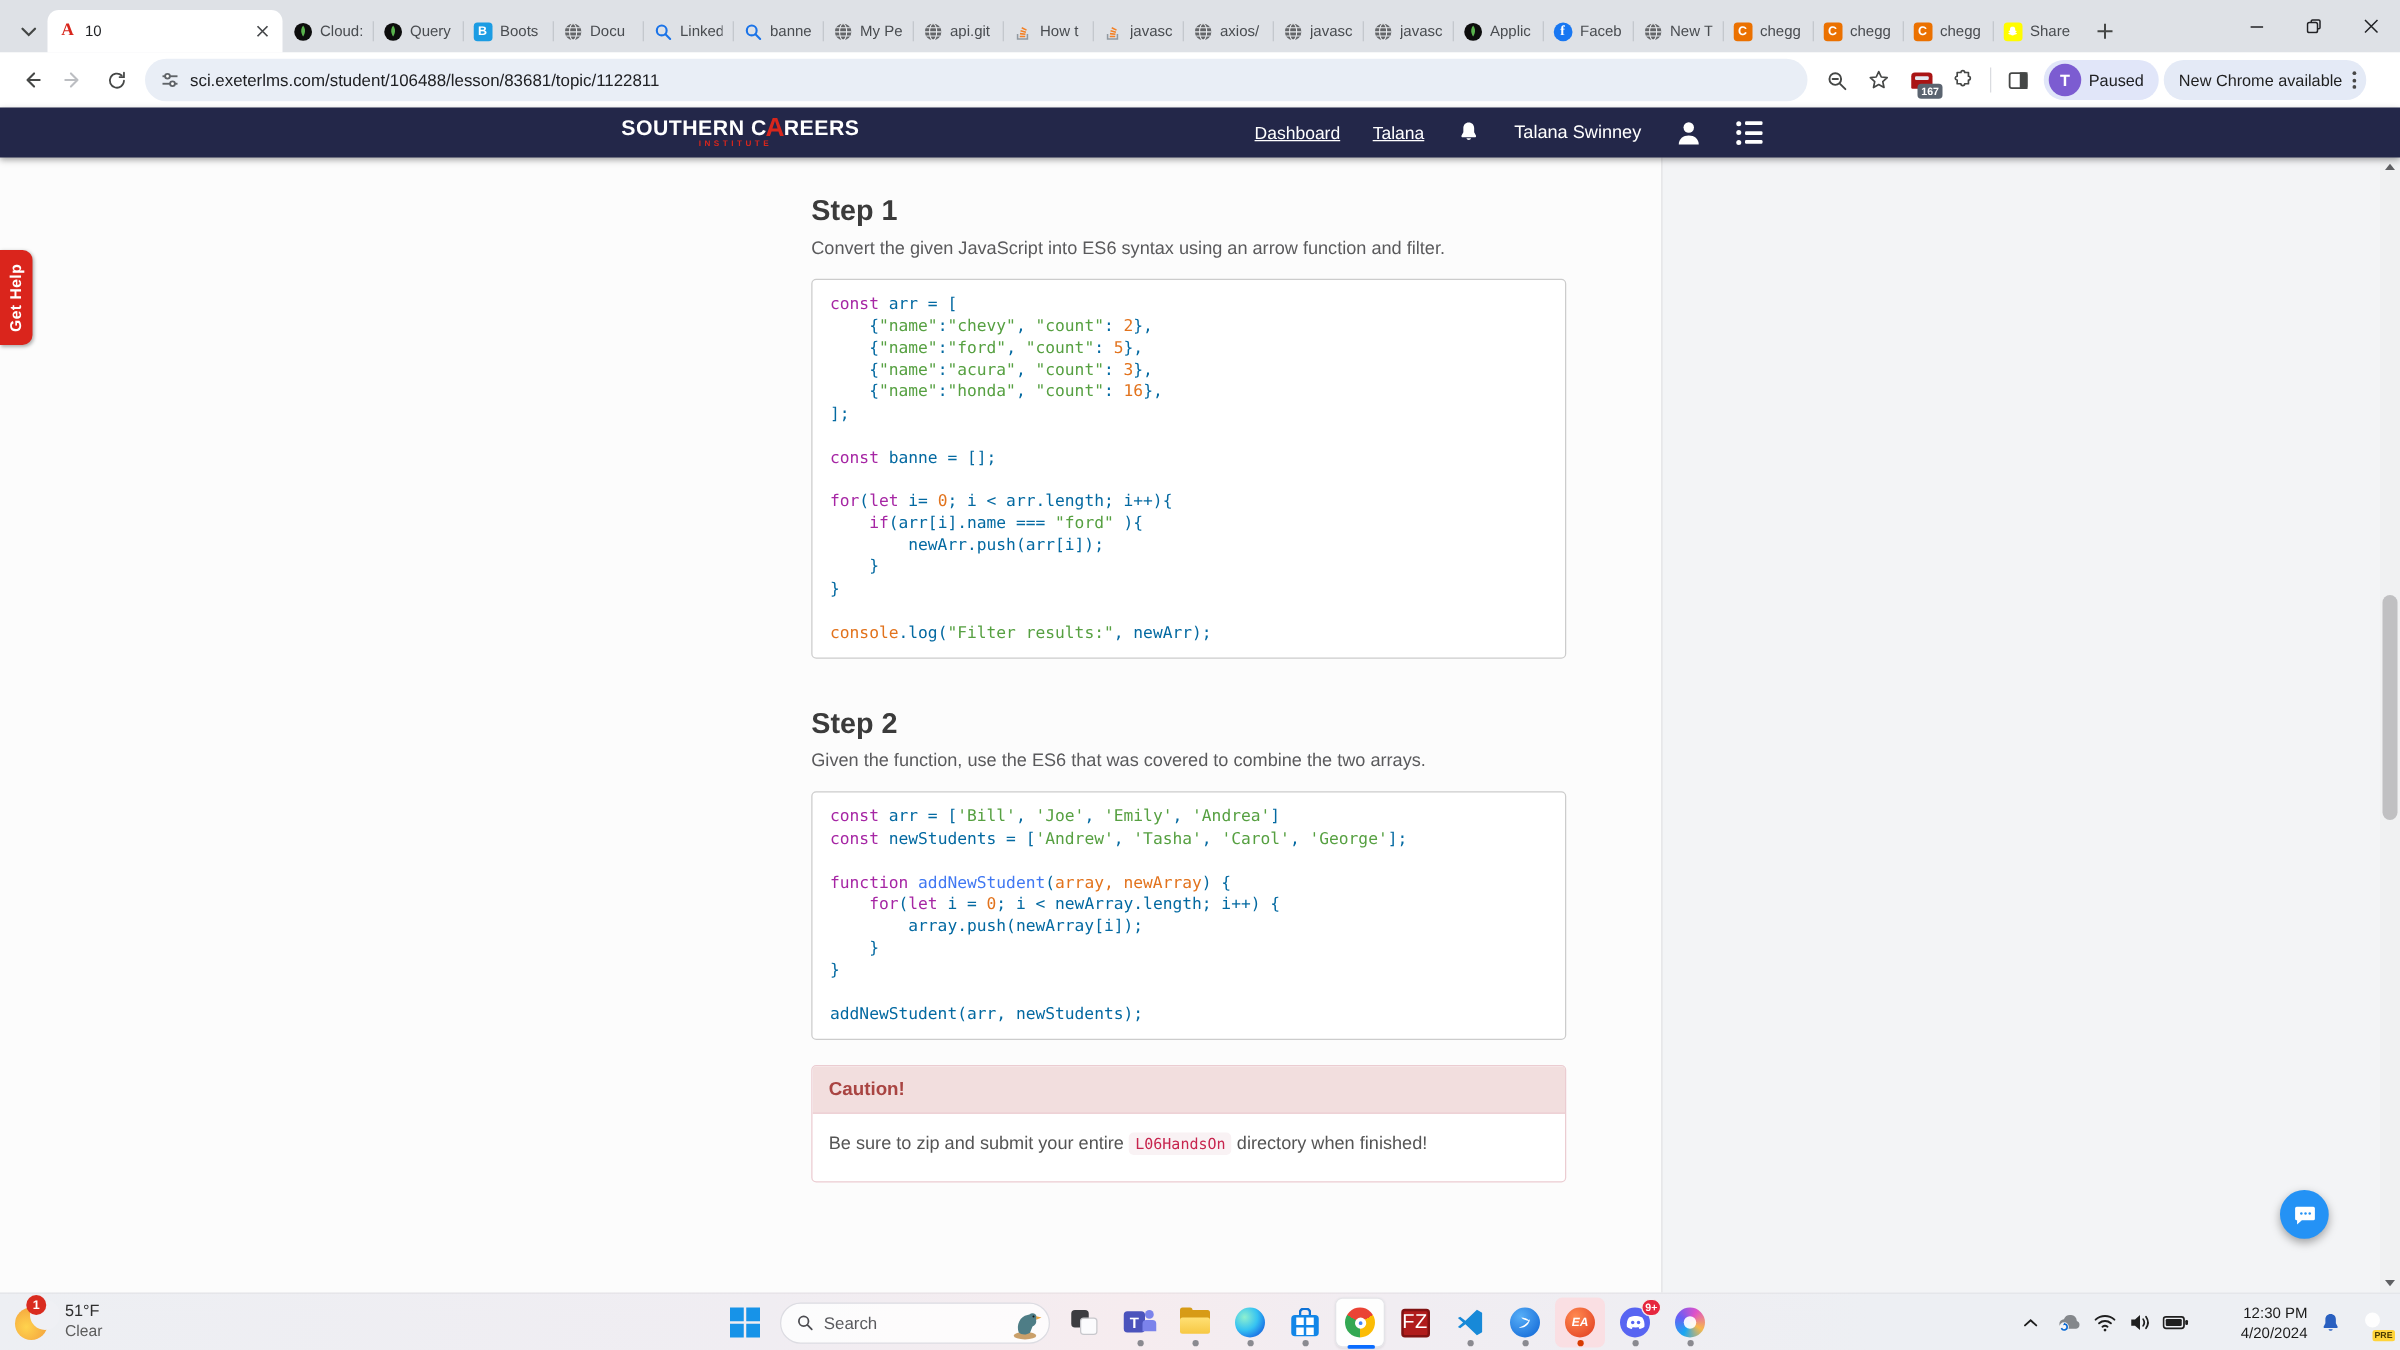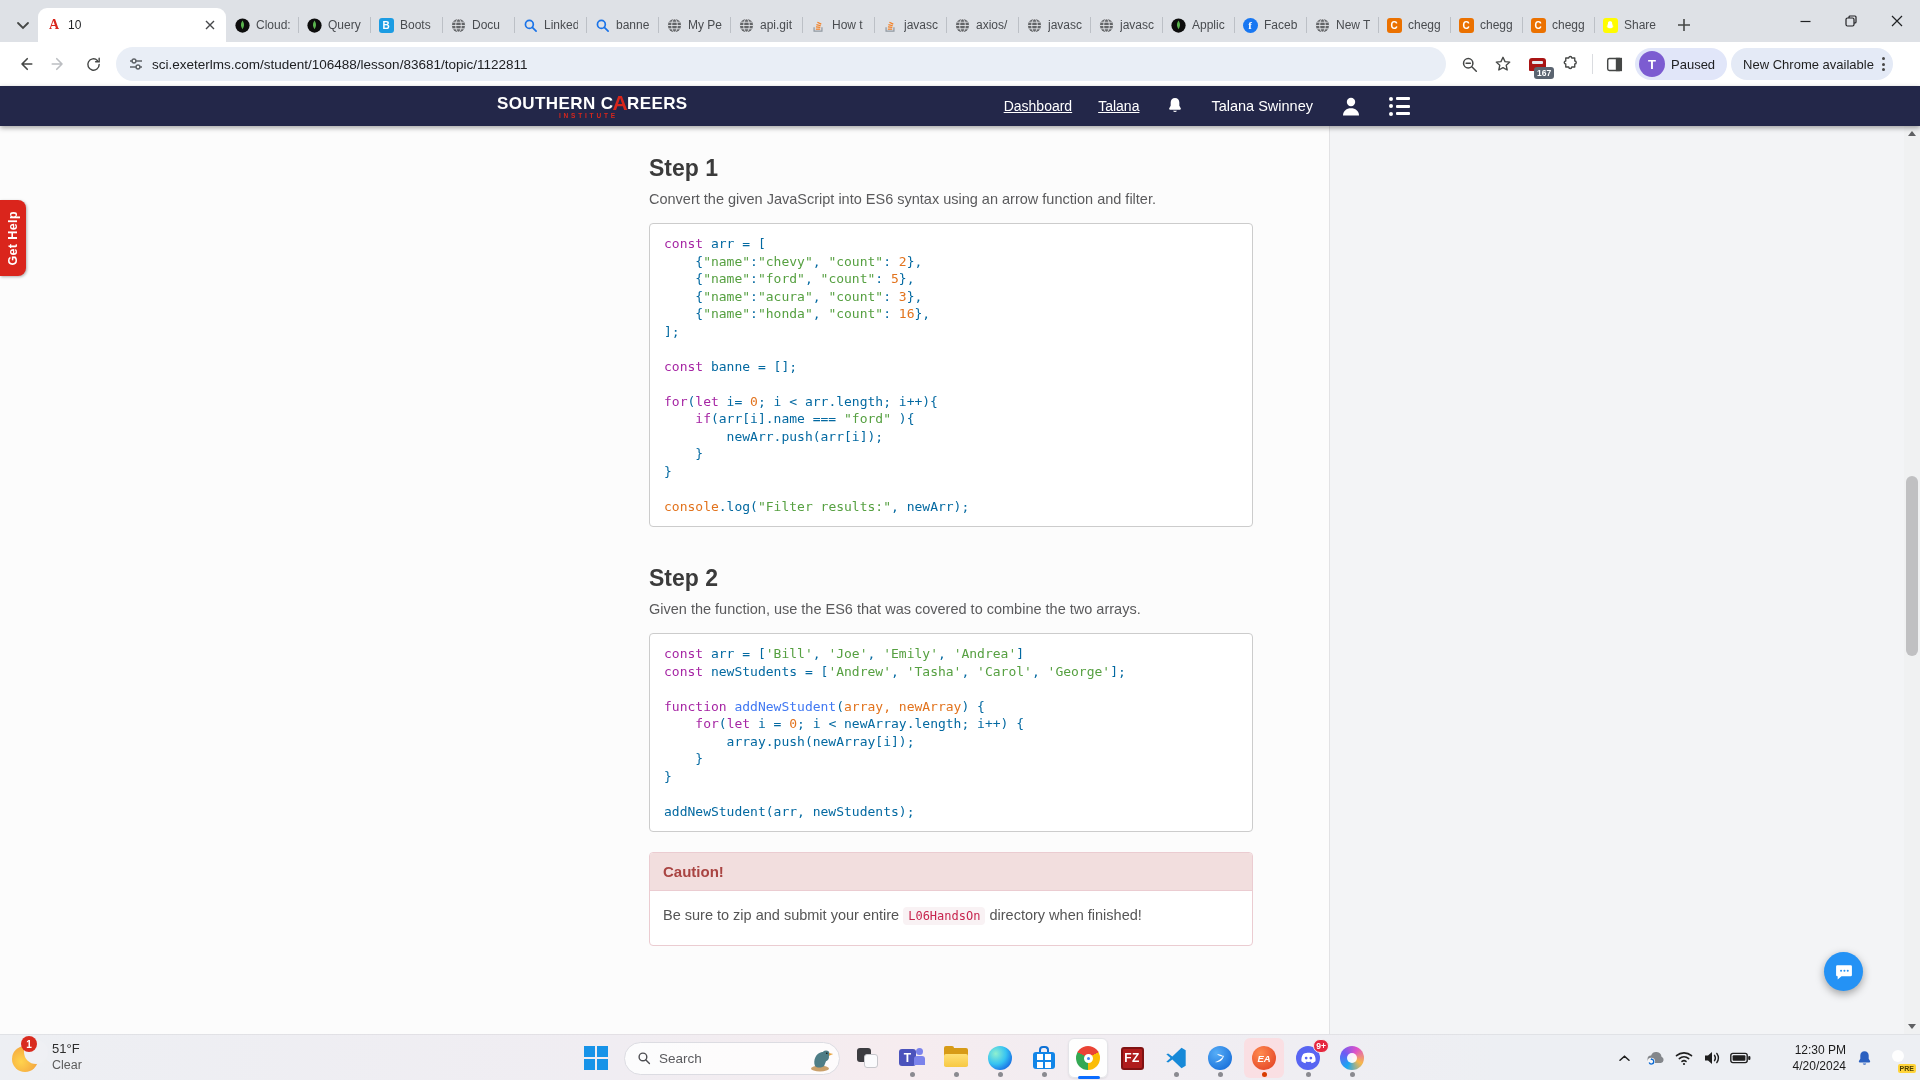--- a/index.html
+++ b/index.html
@@ -128,21 +128,21 @@
 .ic-folder .back{position:absolute;left:1px;top:1px;width:24px;height:18px;border-radius:2px;background:#d79b17}
 .ic-folder .back::before{content:"";position:absolute;left:0;top:-2px;width:10px;height:4px;border-radius:2px 2px 0 0;background:#d79b17}
 .ic-folder .front{position:absolute;left:1px;top:7px;width:24px;height:13px;border-radius:2px;background:linear-gradient(180deg,#ffe074,#f7c843)}
 .ic-edge{width:24px;height:24px;border-radius:50%;background:radial-gradient(circle at 32% 32%,#8ff0cf,#36c3f2 45%,#1f7fe8 72%,#1b52b8)}
 .ic-store{position:relative;width:24px;height:24px}
 .ic-store .handle{position:absolute;left:7px;top:0;width:10px;height:7px;border:2px solid #0f72d6;border-bottom:none;border-radius:4px 4px 0 0}
 .ic-store .bag{position:absolute;left:1px;top:6px;width:22px;height:17px;border-radius:3px;background:#1286e8;display:grid;grid-template-columns:6px 6px;gap:2px;align-content:center;justify-content:center}
 .ic-store .bag i{width:6px;height:6px;background:#fff}
 .ic-chrome{width:24px;height:24px;border-radius:50%;background:conic-gradient(from 300deg,#ea4335 0 120deg,#fbbc05 0 240deg,#34a853 0 360deg);display:flex;align-items:center;justify-content:center}
 .ic-chrome .ring{width:9px;height:9px;background:#4285f4;border:3px solid #fff;border-radius:50%}
-.ic-fz{width:23px;height:23px;background:#b01c1c;border:2px solid #801212;border-radius:3px;color:#fff;font-size:12px;font-weight:700;display:flex;align-items:center;justify-content:center;letter-spacing:.5px}
+.ic-fz{width:23px;height:23px;background:#b01c1c;border:2px solid #801212;border-radius:3px;color:#fff;font-size:16px;font-weight:400;display:flex;align-items:center;justify-content:center;letter-spacing:.5px}
 .ic-bnet{width:24px;height:24px;border-radius:50%;background:radial-gradient(circle at 35% 30%,#57aef7,#0c63d4)}
 .ic-bnet svg{display:block;margin:4px auto}
 .ic-ea{width:24px;height:24px;border-radius:50%;background:radial-gradient(circle at 35% 30%,#ff8a50,#e03a1f);color:#fff;font-size:9.5px;font-weight:800;font-style:italic;display:flex;align-items:center;justify-content:center}
 .slot.tile-pink{background:#fadfe3}
 .ic-discord{position:relative;width:24px;height:24px;border-radius:50%;background:#5865f2;display:flex;align-items:center;justify-content:center}
 .ic-copilot{width:24px;height:24px;border-radius:50%;background:conic-gradient(from 210deg,#18a7f2,#6a5cf5,#e052c8,#f7b84b,#18a7f2);position:relative}
 .ic-copilot::after{content:"";position:absolute;left:7px;top:7px;width:10px;height:10px;border-radius:50%;background:rgba(255,255,255,.92)}
 .tray{position:absolute;right:0;top:0;height:46px}
 .tray-btn{position:absolute;top:8px;width:28px;height:30px;display:flex;align-items:center;justify-content:center}
 .clock{position:absolute;right:74px;top:7px;text-align:right;font-size:12px;color:#1a1a1a;line-height:16px}

